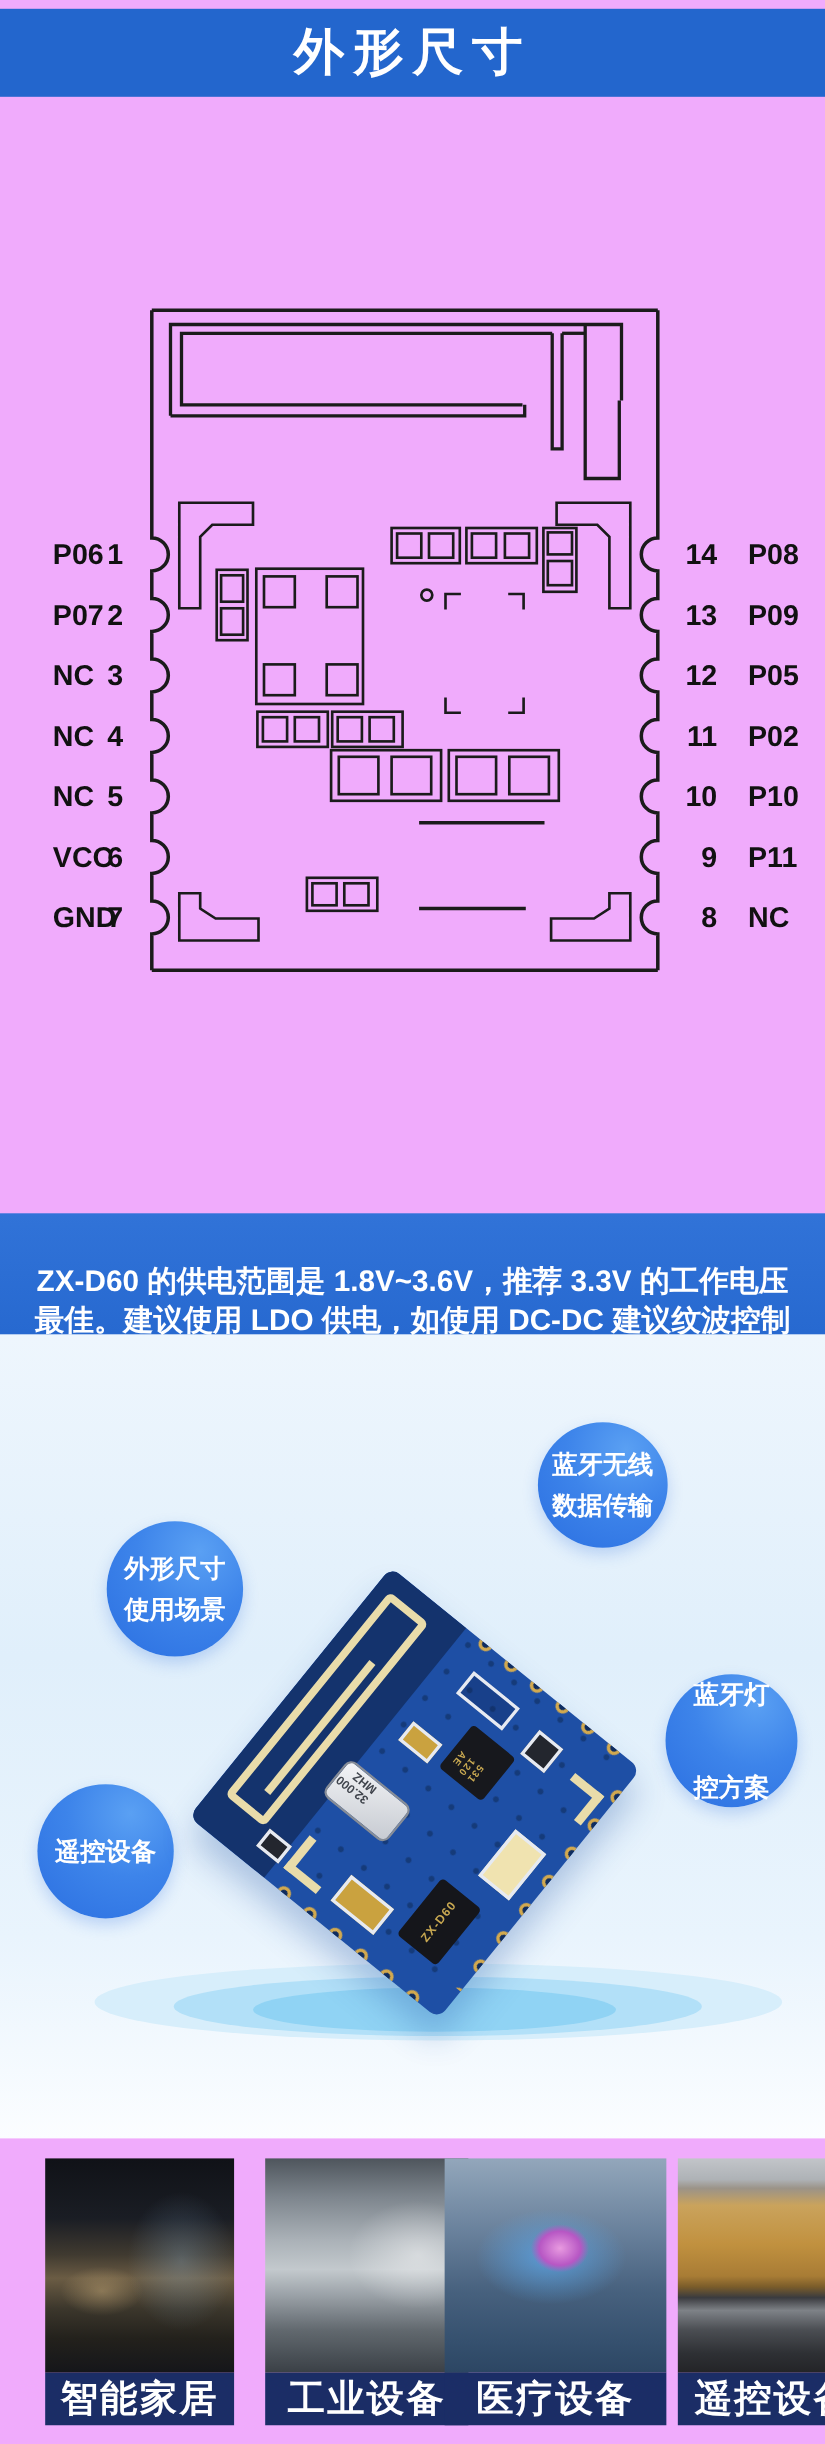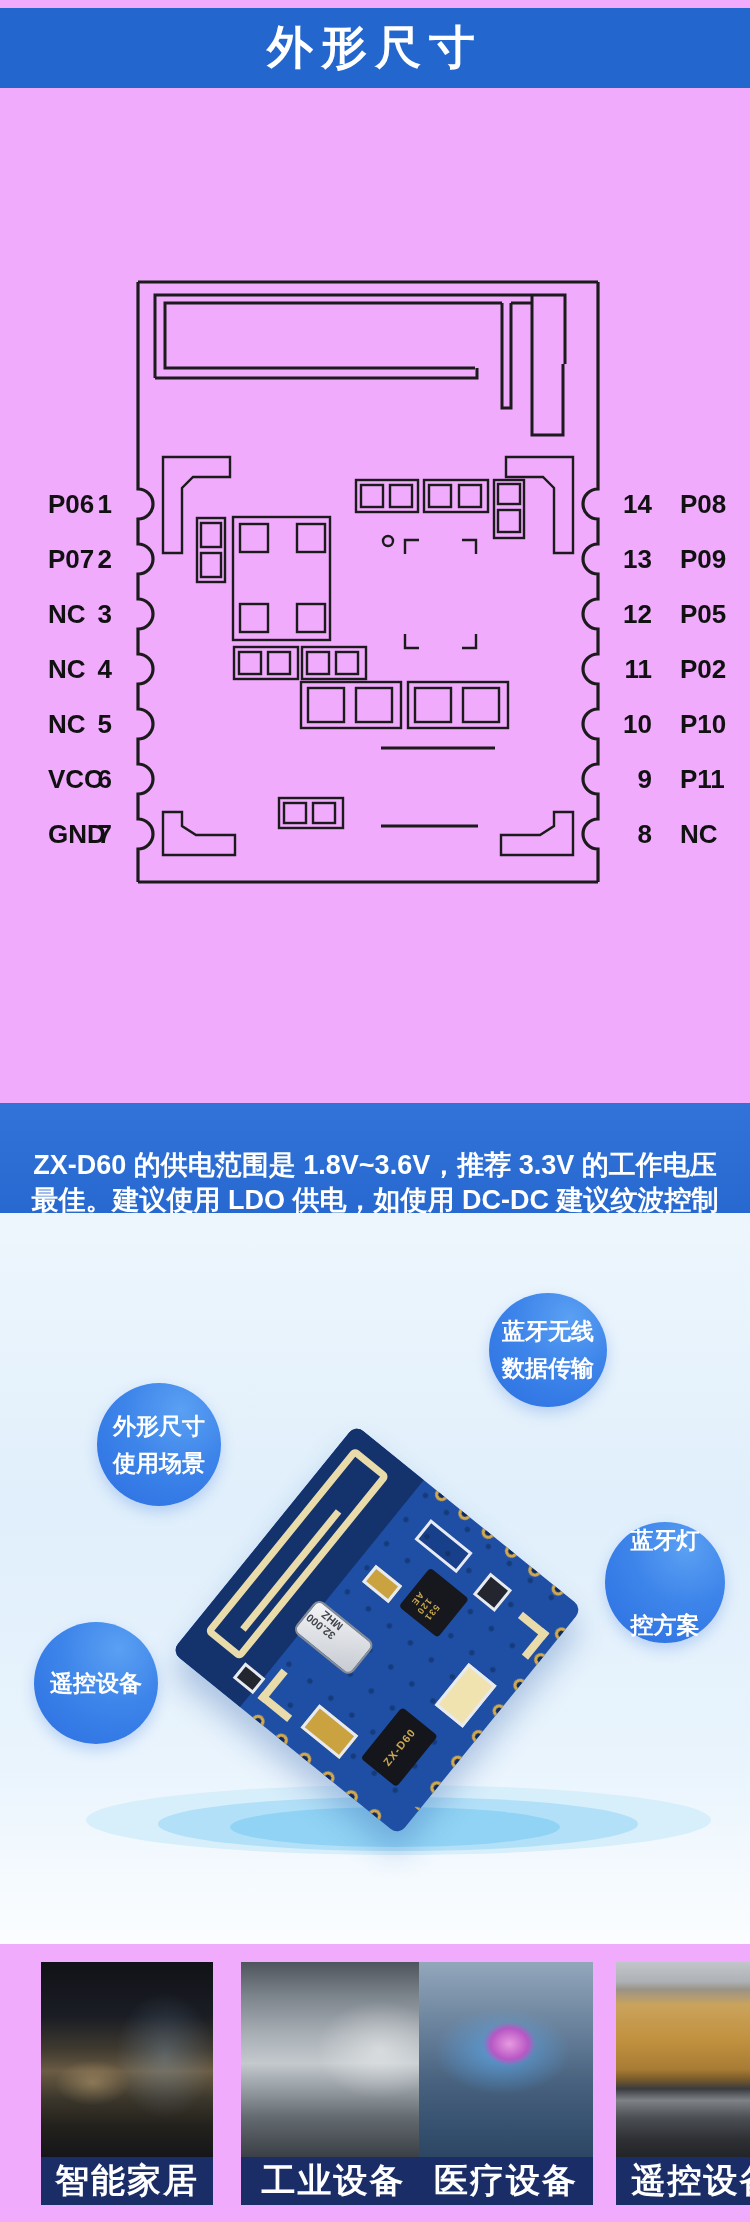--- a/index.html
+++ b/index.html
@@ -91,21 +91,21 @@
 
   
   .apps{position:absolute;left:0;top:1962px;width:750px;height:243px;margin-left:41px;}
   .card{position:absolute;top:0;height:243px;overflow:hidden;}
   .card .photo{position:absolute;left:0;top:0;width:100%;height:195px;}
   .card .label{position:absolute;left:0;top:195px;width:100%;height:48px;background:#1b2d66;
                display:flex;align-items:center;justify-content:center;
                color:#ffffff;font-size:34px;font-weight:700;letter-spacing:2px;}
   .card-1{left:0;width:172px;}
   .card-2{left:200px;width:185px;}
-  .card-3{left:378px;width:174px;}
+  .card-3{left:363px;width:174px;padding-left:28px;}
   .card-4{left:575px;width:175px;}
   .photo-home{background:
       radial-gradient(70px 90px at 72% 48%, rgba(150,190,225,.28), transparent 70%),
       radial-gradient(50px 30px at 30% 62%, rgba(235,200,140,.35), transparent 75%),
       linear-gradient(180deg,#101217 0%,#1a1d24 28%,#403a30 45%,#6b5c44 56%,#3c372c 70%,#23211c 84%,#15161a 100%);}
   .photo-industry{background:
       radial-gradient(90px 70px at 75% 45%, rgba(255,255,255,.45), transparent 70%),
       linear-gradient(180deg,#4e555c 0%,#7d858d 18%,#aab1b7 38%,#c3c9cd 52%,#9aa1a7 64%,#62696f 80%,#3a4046 100%);}
   .photo-medical{background:
       radial-gradient(34px 28px at 52% 42%, #e89ae0 0%, #b757c4 55%, transparent 78%),

